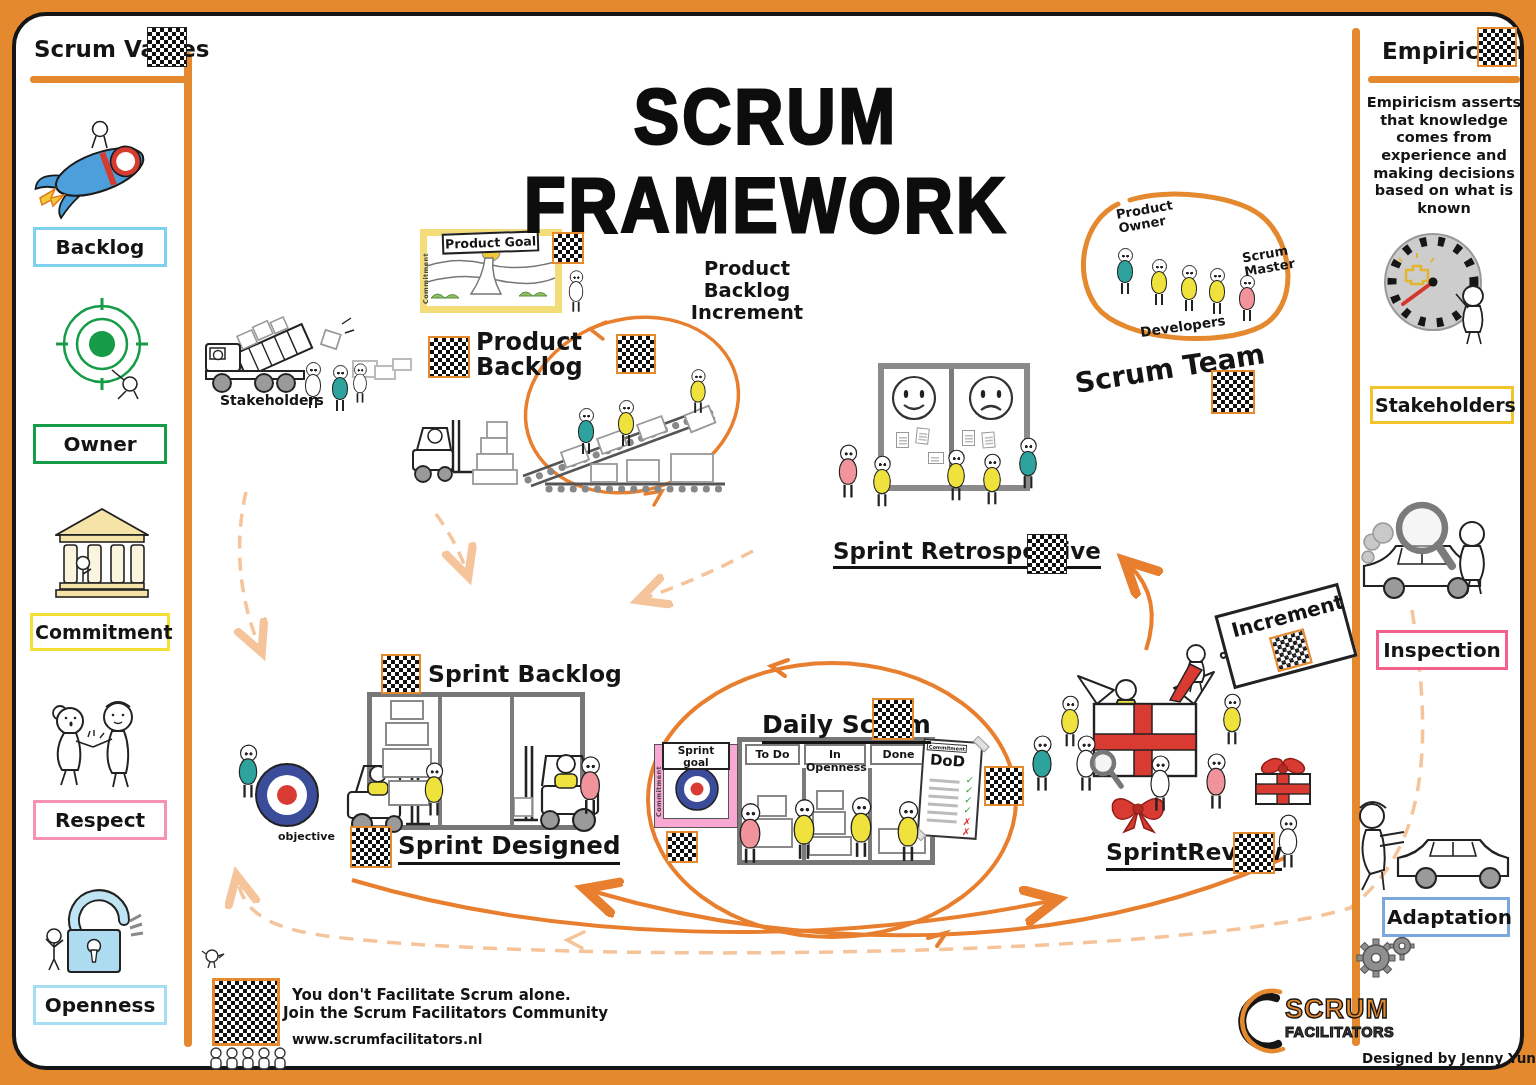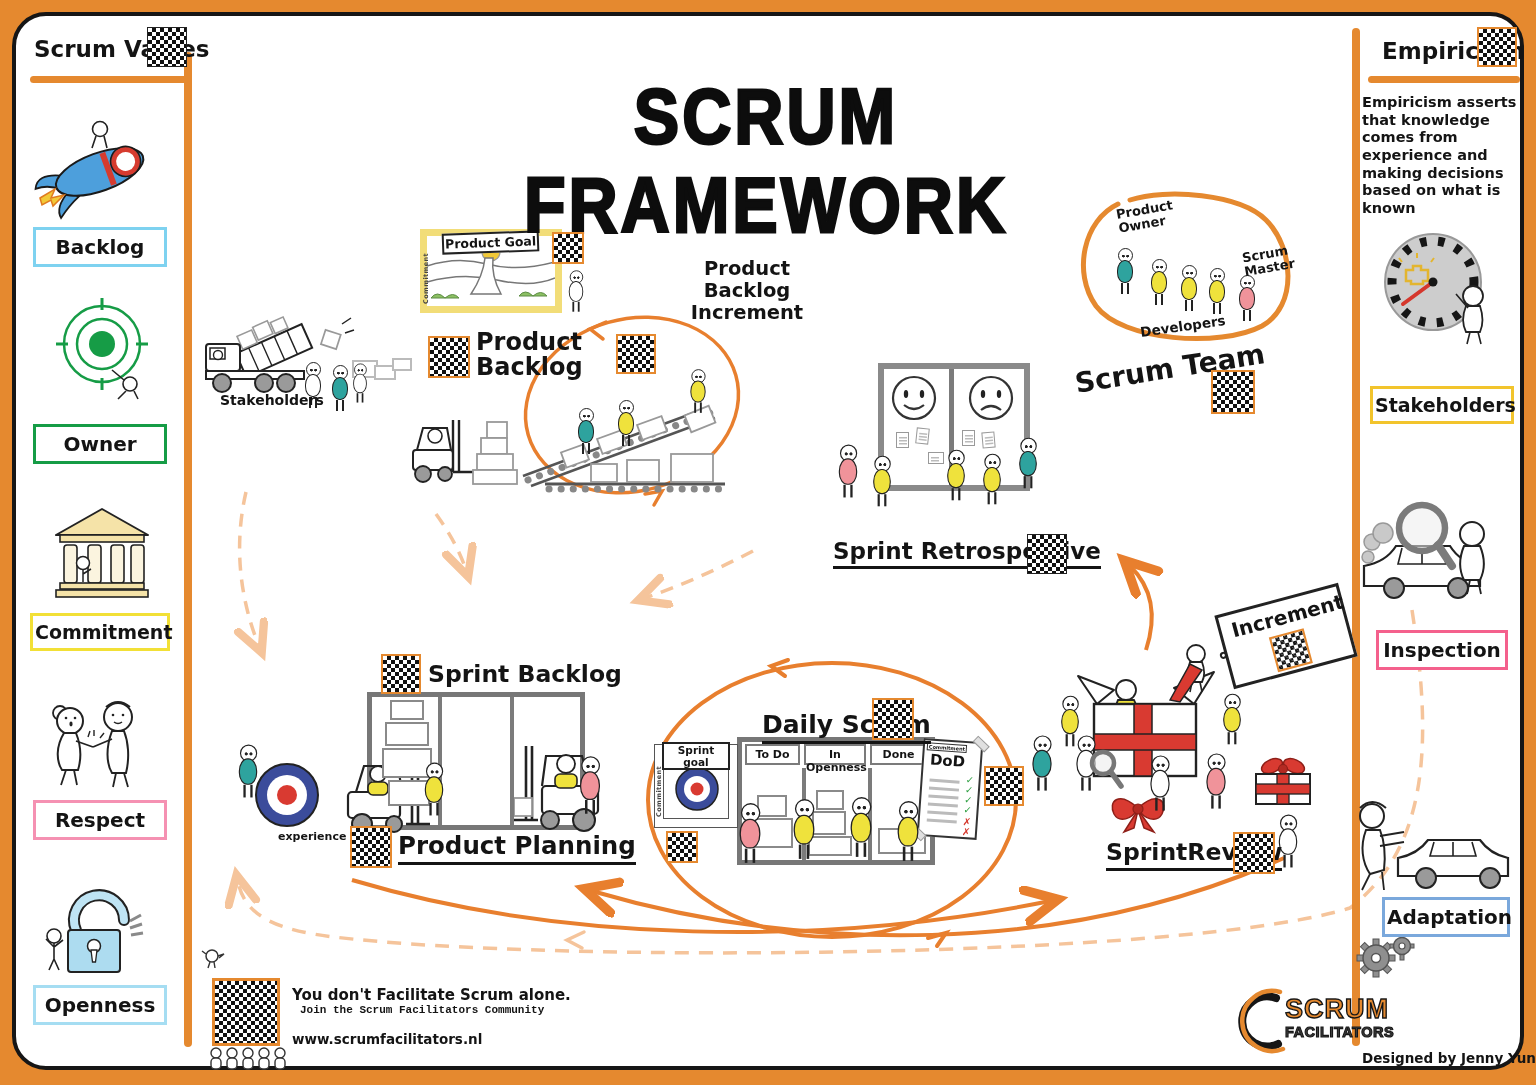--- a/index.html
+++ b/index.html
@@ -165,21 +165,21 @@
     <path d="M 92 52 l 12 -4 M 93 59 l 12 -2 M 92 45 l 11 -6" stroke="#8a8a8a" stroke-width="3"></path>
     <circle cx="16" cy="60" r="7" fill="#fff" stroke="#222" stroke-width="1.6"></circle>
     <path d="M 16 67 v 16 M 16 71 l -8 -8 M 16 71 l 9 -7 M 16 83 l -5 11 M 16 83 l 5 11" stroke="#222" stroke-width="1.6" fill="none"></path>
   </svg>
   <div class="value-box" style="left:33px; top:985px; width:134px; border-color:#A5DDF2;">Openness</div>
 
   <div class="vline" style="left:1352px; top:28px; height:1018px;"></div>
   <div class="lbl" style="left:1382px; top:38px; font-size:23px;">Empiricism</div>
   <div class="qr" style="left:1477px; top:27px; width:40px; height:40px;"></div>
   <div class="hrule" style="left:1368px; top:76px; width:152px;"></div>
-  <div class="abs" style="left:1362px; top:94px; width:164px; font-size:14.5px; font-weight:bold; line-height:1.22; z-index:8;">Empiricism asserts that knowledge comes from experience and making decisions based on what is known</div>
+  <div class="abs" style="left:1362px; top:94px; width:164px; font-size:14.5px; font-weight:bold; text-align:center; line-height:1.22; z-index:8;">Empiricism asserts that knowledge comes from experience and making decisions based on what is known</div>
 
   <svg class="ill" style="left:1376px; top:222px;" width="120" height="126" viewBox="0 0 120 126">
     <circle cx="57" cy="60" r="48" fill="#CDCDCD" stroke="#999" stroke-width="2"></circle>
     <circle cx="57" cy="60" r="41" fill="none" stroke="#161616" stroke-width="9" stroke-dasharray="6.5 11.5"></circle>
     <path d="M 30 48 h 7 v -4 h 8 v 4 h 7 v 11 h -5 v 3 h -12 v -3 h -5 z" fill="none" stroke="#E3B52F" stroke-width="2.5"></path>
     <path d="M 26 40 l -3 -4 M 41 36 l 0 -5 M 55 40 l 3 -4" stroke="#E3B52F" stroke-width="2"></path>
     <path d="M 57 60 L 27 82" stroke="#D5372C" stroke-width="4" stroke-linecap="round"></path>
     <circle cx="57" cy="60" r="4.5" fill="#161616"></circle>
     <circle cx="97" cy="74" r="10" fill="#fff" stroke="#222" stroke-width="1.8"></circle>
     <path d="M 90 84 c -4 10 -4 18 0 26 h 14 c 4 -9 3 -17 0 -26 z" fill="#fff" stroke="#222" stroke-width="1.8"></path>
@@ -444,21 +444,21 @@
   <svg class="ill" style="left:252px; top:760px;" width="70" height="70" viewBox="0 0 70 70">
     <circle cx="35" cy="35" r="31" fill="#3B4C9B" stroke="#222" stroke-width="2"></circle>
     <circle cx="35" cy="35" r="20" fill="#fff"></circle>
     <circle cx="35" cy="35" r="10" fill="#D93A31"></circle>
   </svg>
   <div class="person" style="left:238px; top:748px; transform:scale(1.15);">
       <div class="head"></div>
       <div class="body" style="background:#2EA39E;"></div>
       <div class="legs"></div>
     </div>
-  <div class="lbl" style="left:278px; top:830px; font-size:11px;">experience</div>
+  <div class="lbl" style="left:278px; top:830px; font-size:11px;">objective</div>
   <svg class="ill" style="left:318px; top:740px;" width="112" height="102" viewBox="0 0 112 102">
     <rect x="30" y="52" width="52" height="26" rx="4" fill="#fff" stroke="#222" stroke-width="2.2"></rect>
     <path d="M 38 52 L 46 26 H 80 L 84 52" fill="none" stroke="#222" stroke-width="2.2"></path>
     <path d="M 94 18 V 84 M 100 18 V 84 M 88 84 H 112" stroke="#222" stroke-width="2.6"></path>
     <circle cx="44" cy="84" r="10" fill="#9a9a9a" stroke="#222" stroke-width="2"></circle>
     <circle cx="76" cy="84" r="8" fill="#9a9a9a" stroke="#222" stroke-width="2"></circle>
     <circle cx="60" cy="34" r="8" fill="#fff" stroke="#222" stroke-width="1.8"></circle>
     <rect x="50" y="42" width="20" height="13" rx="5" fill="#EFE23C" stroke="#222" stroke-width="1.6"></rect>
   </svg>
   <svg class="ill flip" style="left:512px; top:724px;" width="120" height="118" viewBox="0 0 120 118">
@@ -475,38 +475,38 @@
       <div class="head"></div>
       <div class="body" style="background:#EFE23C;"></div>
       <div class="legs"></div>
     </div>
   <div class="person" style="left:580px; top:762px; transform:scale(1.25);">
       <div class="head"></div>
       <div class="body" style="background:#F0939A;"></div>
       <div class="legs"></div>
     </div>
   <div class="qr" style="left:350px; top:826px; width:42px; height:42px;"></div>
-  <div class="lbl ul" style="left:398px; top:831px; font-size:24.5px;">Product Planning</div>
+  <div class="lbl ul" style="left:398px; top:831px; font-size:24.5px;">Sprint Designed</div>
 
   <div class="lbl ul" style="left:762px; top:710px; font-size:25px;">Daily Scrum</div>
   <div class="qr" style="left:872px; top:698px; width:42px; height:42px;"></div>
   <div class="board" style="left:737px; top:737px; width:198px; height:128px; border-color:#777;"></div>
   <div class="hdr" style="left:745px; top:744px; width:55px; height:21px;">To Do</div>
   <div class="hdr" style="left:804px; top:744px; width:62px; height:21px;">In Openness</div>
   <div class="hdr" style="left:870px; top:744px; width:57px; height:21px;">Done</div>
   <div class="vsep" style="left:802px; top:768px; width:4px; height:92px;"></div>
   <div class="vsep" style="left:868px; top:768px; width:4px; height:92px;"></div>
   <div class="bx" style="left:757px; top:795px; width:30px; height:22px;"></div>
   <div class="bx" style="left:751px; top:818px; width:42px; height:30px;"></div>
   <div class="bx" style="left:816px; top:790px; width:28px; height:20px;"></div>
   <div class="bx" style="left:812px; top:811px; width:34px; height:24px;"></div>
   <div class="bx" style="left:808px; top:836px; width:44px; height:20px;"></div>
   <div class="bx" style="left:878px; top:828px; width:48px; height:26px;"></div>
 
-  <div class="abs" style="left:654px; top:744px; width:84px; height:84px; background:#ffffff; border:1.5px solid #555; z-index:6;">
+  <div class="abs" style="left:654px; top:744px; width:84px; height:84px; background:#f9a8d4; border:1.5px solid #555; z-index:6;">
     <div class="abs" style="left:8px; top:10px; right:8px; bottom:8px; background:#fff; border:1.5px solid #555;"></div>
     <svg class="abs" style="left:19px; top:21px; z-index:7;" width="46" height="46" viewBox="0 0 46 46">
       <circle cx="23" cy="23" r="21" fill="#3B4C9B" stroke="#222" stroke-width="1.5"></circle>
       <circle cx="23" cy="23" r="13" fill="#fff"></circle>
       <circle cx="23" cy="23" r="6.5" fill="#D93A31"></circle>
     </svg>
     <div class="banner" style="left:8%; top:-3px; width:84%; font-size:10.5px; padding:0;">Sprint goal</div>
     <div class="vtext" style="left:0px; top:72px;">Commitment</div>
   </div>
   <div class="qr" style="left:666px; top:831px; width:32px; height:32px;"></div>
@@ -635,21 +635,21 @@
         <rect x="21" y="12" width="10" height="11" rx="4"></rect>
       <circle cx="42" cy="7" r="5"></circle>
         <rect x="37" y="12" width="10" height="11" rx="4"></rect>
       <circle cx="58" cy="7" r="5"></circle>
         <rect x="53" y="12" width="10" height="11" rx="4"></rect>
       <circle cx="74" cy="7" r="5"></circle>
         <rect x="69" y="12" width="10" height="11" rx="4"></rect>
     </g>
   </svg>
   <div class="lbl" style="left:292px; top:986px; font-size:15px;">You don't Facilitate Scrum alone.</div>
-  <div class="lbl" style="left:300px; top:1004px; font-size:11px;font-family:Liberation Mono, monospace;">Join the Scrum Facilitators Community</div>
+  <div class="lbl" style="left:283px; top:1004px; font-size:15px;">Join the Scrum Facilitators Community</div>
   <div class="lbl" style="left:292px; top:1031px; font-size:13.5px;">www.scrumfacilitators.nl</div>
 
   <svg class="ill logo-swirl" style="left:1226px; top:988px;" width="62" height="66" viewBox="0 0 62 66">
     <path d="M 50 10 A 25 25 0 1 0 52 56" fill="none" stroke="#161616" stroke-width="8" stroke-linecap="round"></path>
     <path d="M 54 4 A 30 30 0 1 0 57 61" fill="none" stroke="#E5892F" stroke-width="4.5" stroke-linecap="round"></path>
   </svg>
   <div class="logo-top" style="left:1285px; top:994px;">SCRUM</div>
   <div class="logo-bottom" style="left:1285px; top:1024px;">FACILITATORS</div>
   <div class="lbl" style="left:1362px; top:1050px; font-size:13.5px; font-weight:bold;">Designed by Jenny Yung</div>
 

